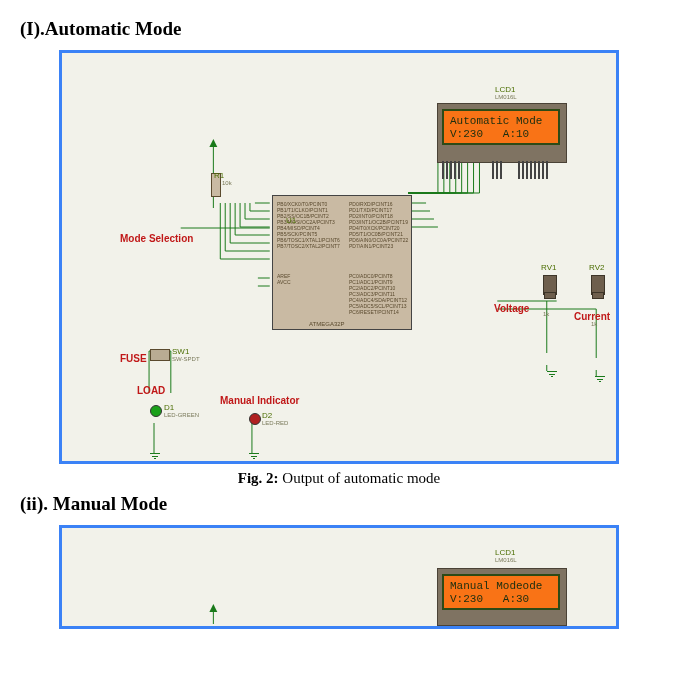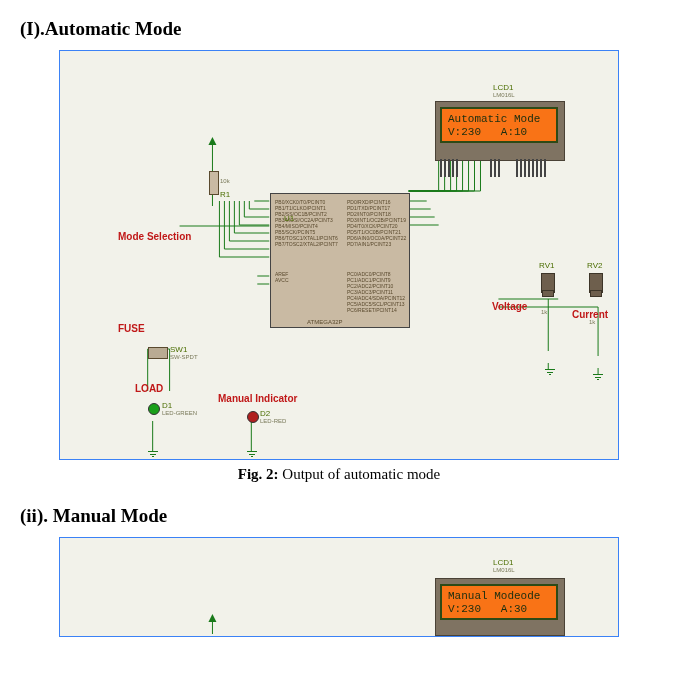--- a/index.html
+++ b/index.html
@@ -17,21 +17,21 @@
     font-size: 19px;
     font-weight: bold;
   }
   .fig-wrap {
     margin: 0 auto;
     width: 560px;
   }
   .schematic {
     position: relative;
     background: #f2f2ea;
-    border: 1px solid #3b82f6;
+    border: 3px solid #3b82f6;
     overflow: hidden;
   }
   .schematic.sch-a { height: 408px; }
   .schematic.sch-b { height: 98px; margin-top: 10px; }
   
   .grid {
     position: absolute; inset: 0;
     background-image: radial-gradient(circle, #c9c9bc 0.6px, transparent 0.6px);
     background-size: 12px 12px;
     opacity: 0.55;
@@ -85,21 +85,21 @@
   .led { position: absolute; width: 10px; height: 10px; border-radius: 50%; border: 1px solid #333; }
   .led.green { background: #1aa01a; }
   .led.red { background: #b02020; }
   .switch {
     position: absolute; width: 18px; height: 10px;
     background: #b9ab93; border: 1px solid #5a4a2e;
   }
   .caption {
     text-align: center;
     font-size: 15px;
-    margin: 6px 0 22px 0;
+    margin: 6px 0 6px 0;
   }
   .caption b { font-weight: bold; }
   .part-label {
     position:absolute;
     font-family: Arial, sans-serif;
     font-size: 8px;
     color:#4a6d00;
     white-space: nowrap;
   }
   .part-sub {
@@ -218,26 +218,26 @@
         <text class="pinlabel" x="76" y="100">PC3/ADC3/PCINT11</text>
         <text class="pinlabel" x="76" y="106">PC4/ADC4/SDA/PCINT12</text>
         <text class="pinlabel" x="76" y="112">PC5/ADC5/SCL/PCINT13</text>
         <text class="pinlabel" x="76" y="118">PC6/RESET/PCINT14</text>
         <text class="pinlabel" x="36" y="130" style="font-size:6px">ATMEGA32P</text>
       </svg>
     </div>
     <div class="part-label" style="top:135px; left:224px;margin-top:28px;">U1</div>
 
     <div style="position:absolute; top:120px; left:149px; width:8px; height:22px; background:#c9baa3; border:1px solid #5a4a2e;"></div>
-    <div class="part-label" style="top:118px; left:160px;margin-top:21px;">R1</div>
+    <div class="part-label" style="top:118px; left:152px;">R1</div>
     <div class="part-sub" style="top:127px; left:160px;">10k</div>
 
     <div class="tiny-red-label" style="top:180px; left:58px;">Mode Selection</div>
 
-    <div class="tiny-red-label" style="top:272px; left:58px;">FUSE</div>
+    <div class="tiny-red-label" style="top:300px; left:58px;">FUSE</div>
     <div class="switch" style="top:296px; left:88px;"></div>
     <div class="part-label" style="top:294px; left:110px;">SW1</div>
     <div class="part-sub" style="top:303px; left:110px;">SW-SPDT</div>
 
     <div class="tiny-red-label" style="top:332px; left:75px;">LOAD</div>
     <div class="led green" style="top:352px; left:88px;"></div>
     <div class="part-label" style="top:350px; left:102px;">D1</div>
     <div class="part-sub" style="top:359px; left:102px;">LED-GREEN</div>
 
     <div class="tiny-red-label" style="top:342px; left:158px;">Manual Indicator</div>

